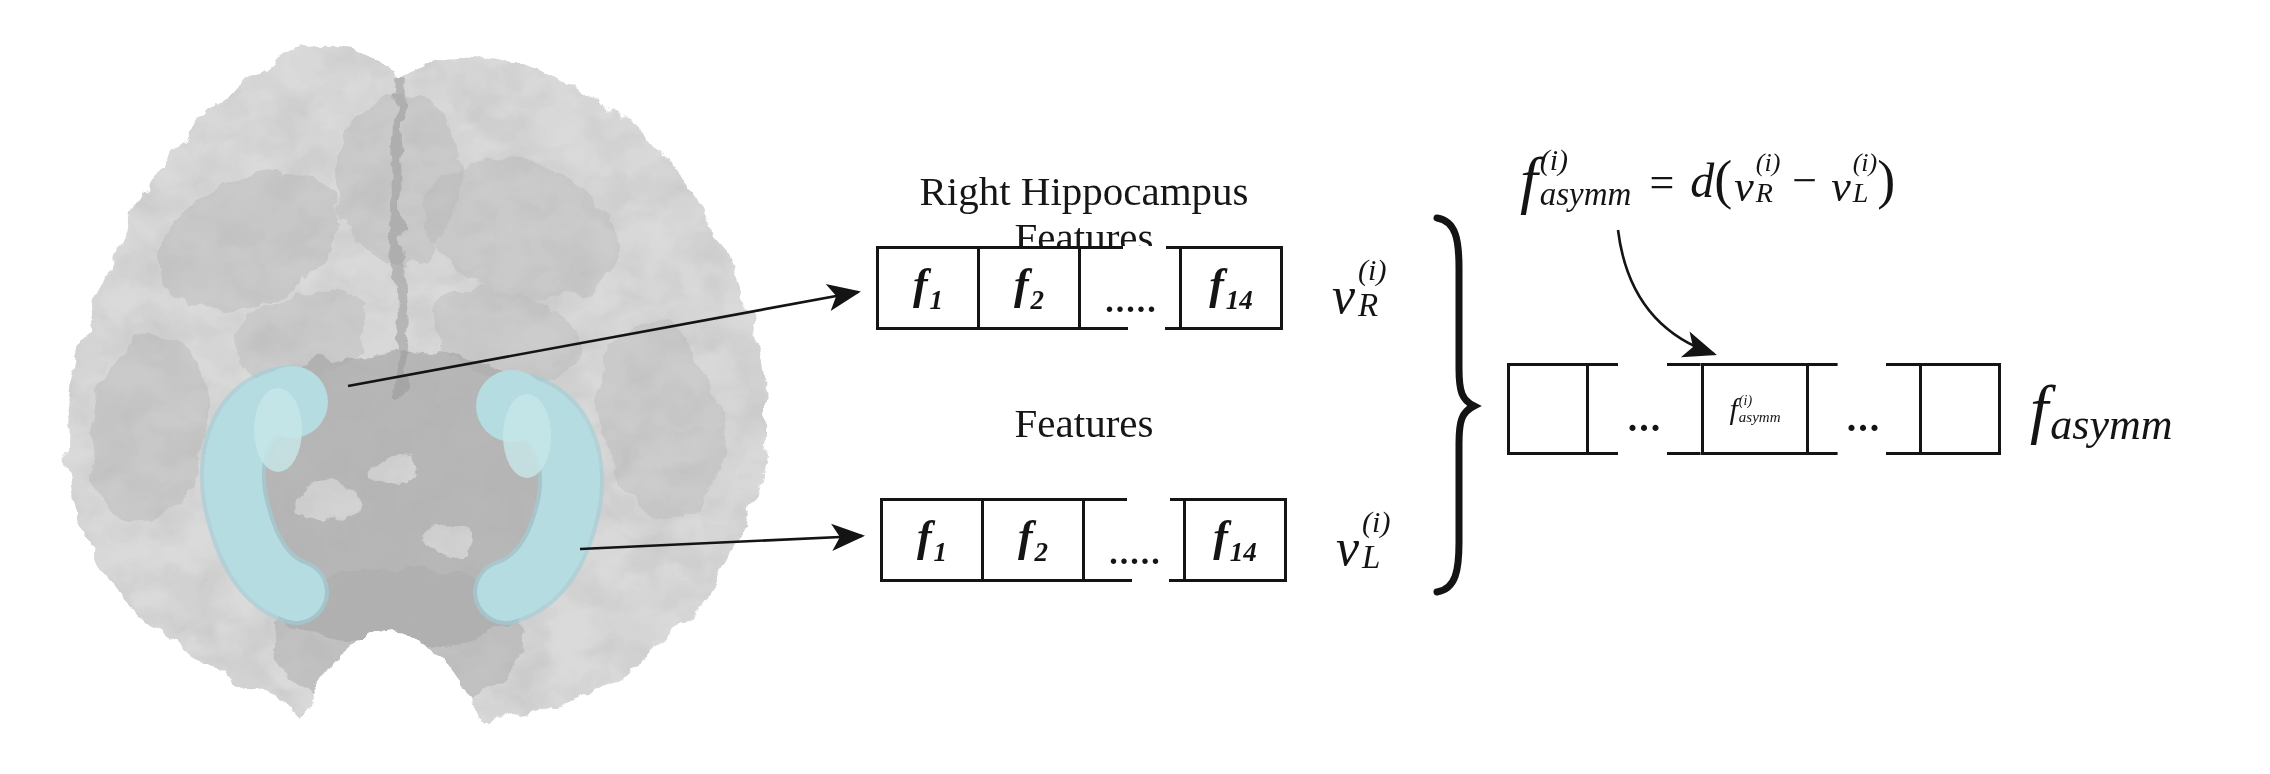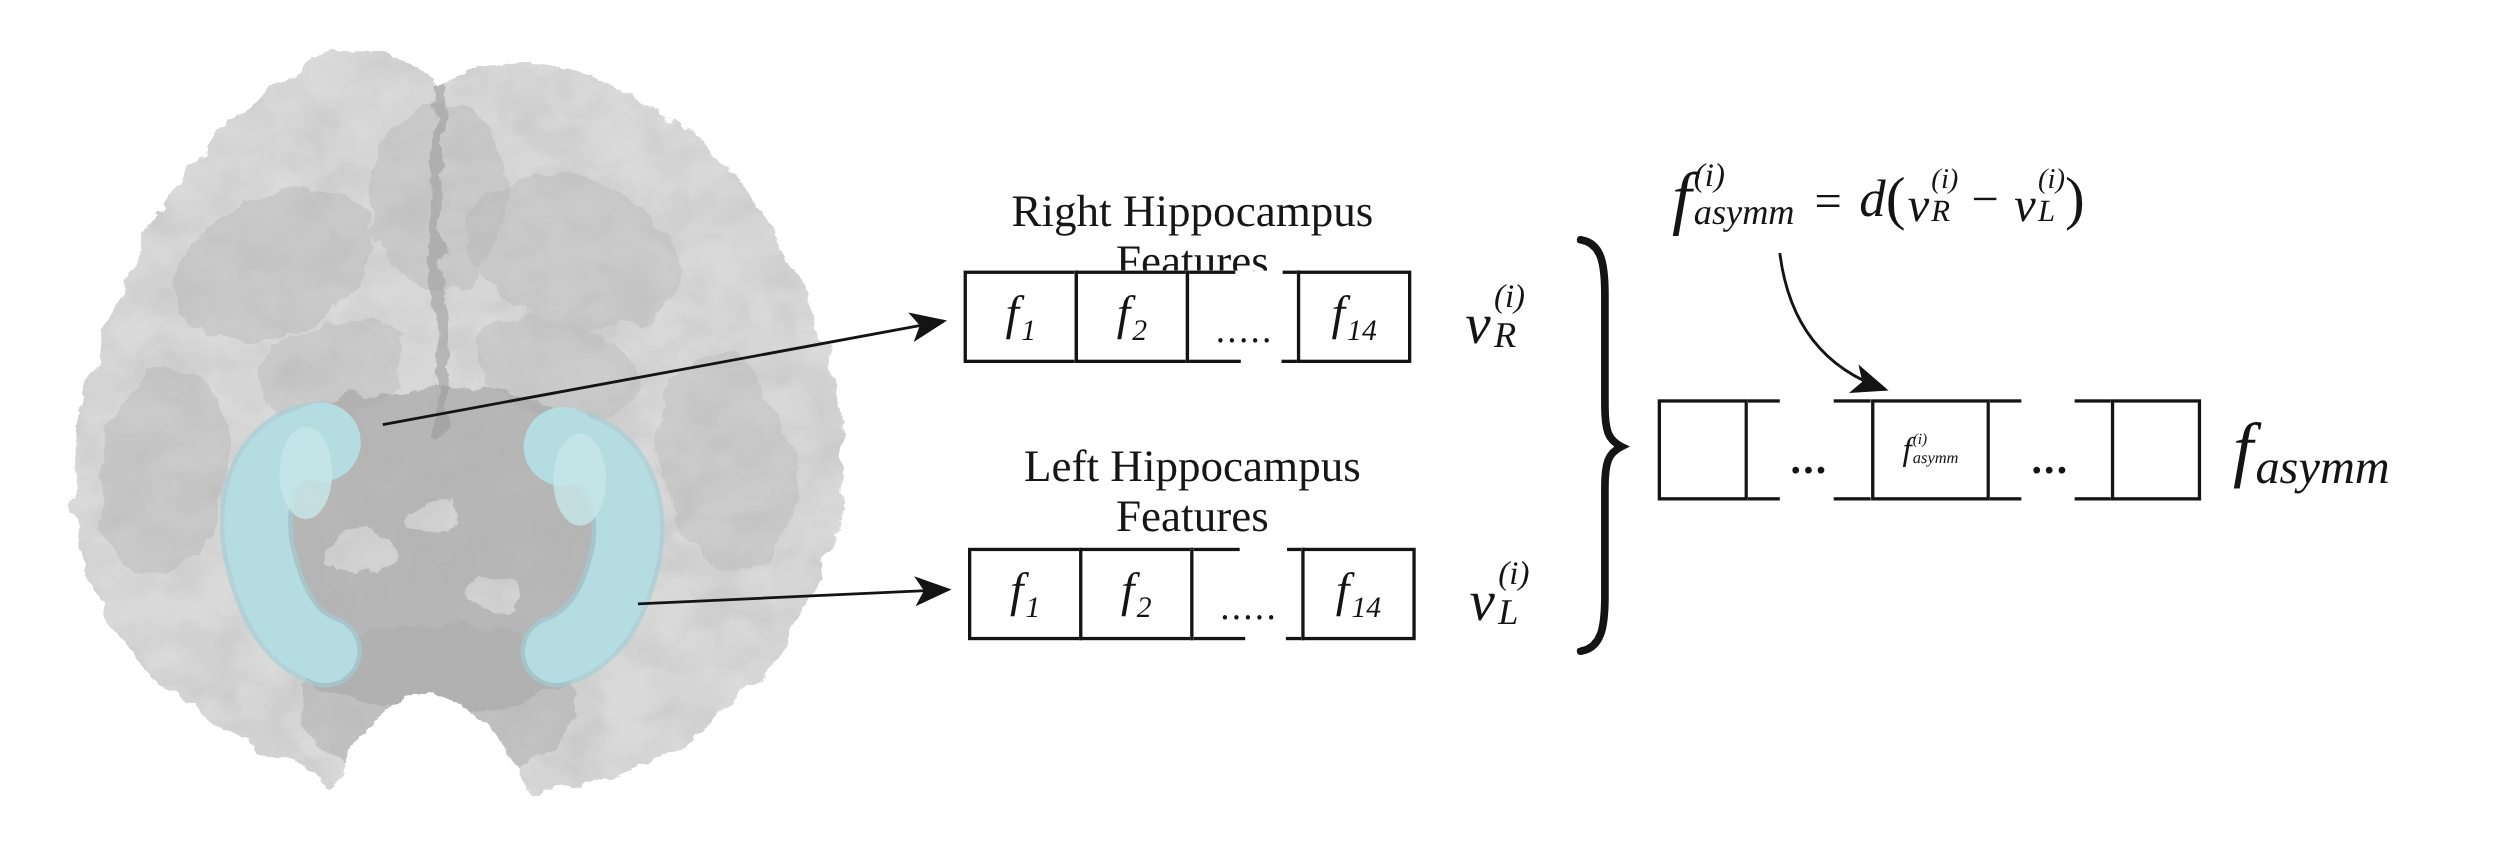--- a/index.html
+++ b/index.html
@@ -6,21 +6,21 @@
   .fig{position:relative;width:2270px;height:774px;background:#ffffff;overflow:hidden;
        font-family:"Liberation Serif","DejaVu Serif",serif;color:#141414;}
   .abs{position:absolute;}
 
   
   .vec-title{width:416px;text-align:center;font-size:41px;line-height:46px;color:#161616;}
 
   
   .vrow{display:flex;}
   .vrow .cell{box-sizing:border-box;width:104px;height:84px;border:3px solid #141414;
-              display:flex;align-items:center;justify-content:center;background:#fff;}
+              display:flex;align-items:center;justify-content:center;background:#fff;font-weight:bold;}
   .vrow .cell + .cell{margin-left:-3px;align-items:center;}
   .vrow .cell.gap-a{border-top:none;border-bottom:none;border-right:none;
       background-image:linear-gradient(#141414,#141414),linear-gradient(#141414,#141414),
                        linear-gradient(#141414,#141414),linear-gradient(#141414,#141414);
       background-repeat:no-repeat;
       background-size:42% 3px,16% 3px,47% 3px,17% 3px;
       background-position:left top,right top,left bottom,right bottom;}
   .cellf{font-style:italic;font-size:44px;line-height:1;}
   .cellf .fsub{font-size:27px;font-style:italic;vertical-align:-10px;margin-left:2px;}
   .dots-a{font-size:34px;letter-spacing:2px;align-self:flex-end;padding-bottom:12px;line-height:1;}
@@ -168,21 +168,20 @@
 
   <div class="abs mathv vlabel" style="left:1332px;top:238px;height:100px;">
     <span class="vbase">v</span>
     <span class="stack">
       <span class="sup">(i)</span>
       <span class="sub">R</span>
     </span>
   </div>
 
   <div class="abs vec-title" style="left:876px;top:400px;">
-    <div>Left Hippocampus</div>
     <div>Features</div>
   </div>
 
   <div class="abs vrow" style="left:880px;top:498px;">
     <div class="cell">
       <span class="cellf"><span>f</span><span class="fsub">1</span></span>
     </div>
     <div class="cell">
       <span class="cellf"><span>f</span><span class="fsub">2</span></span>
     </div>

